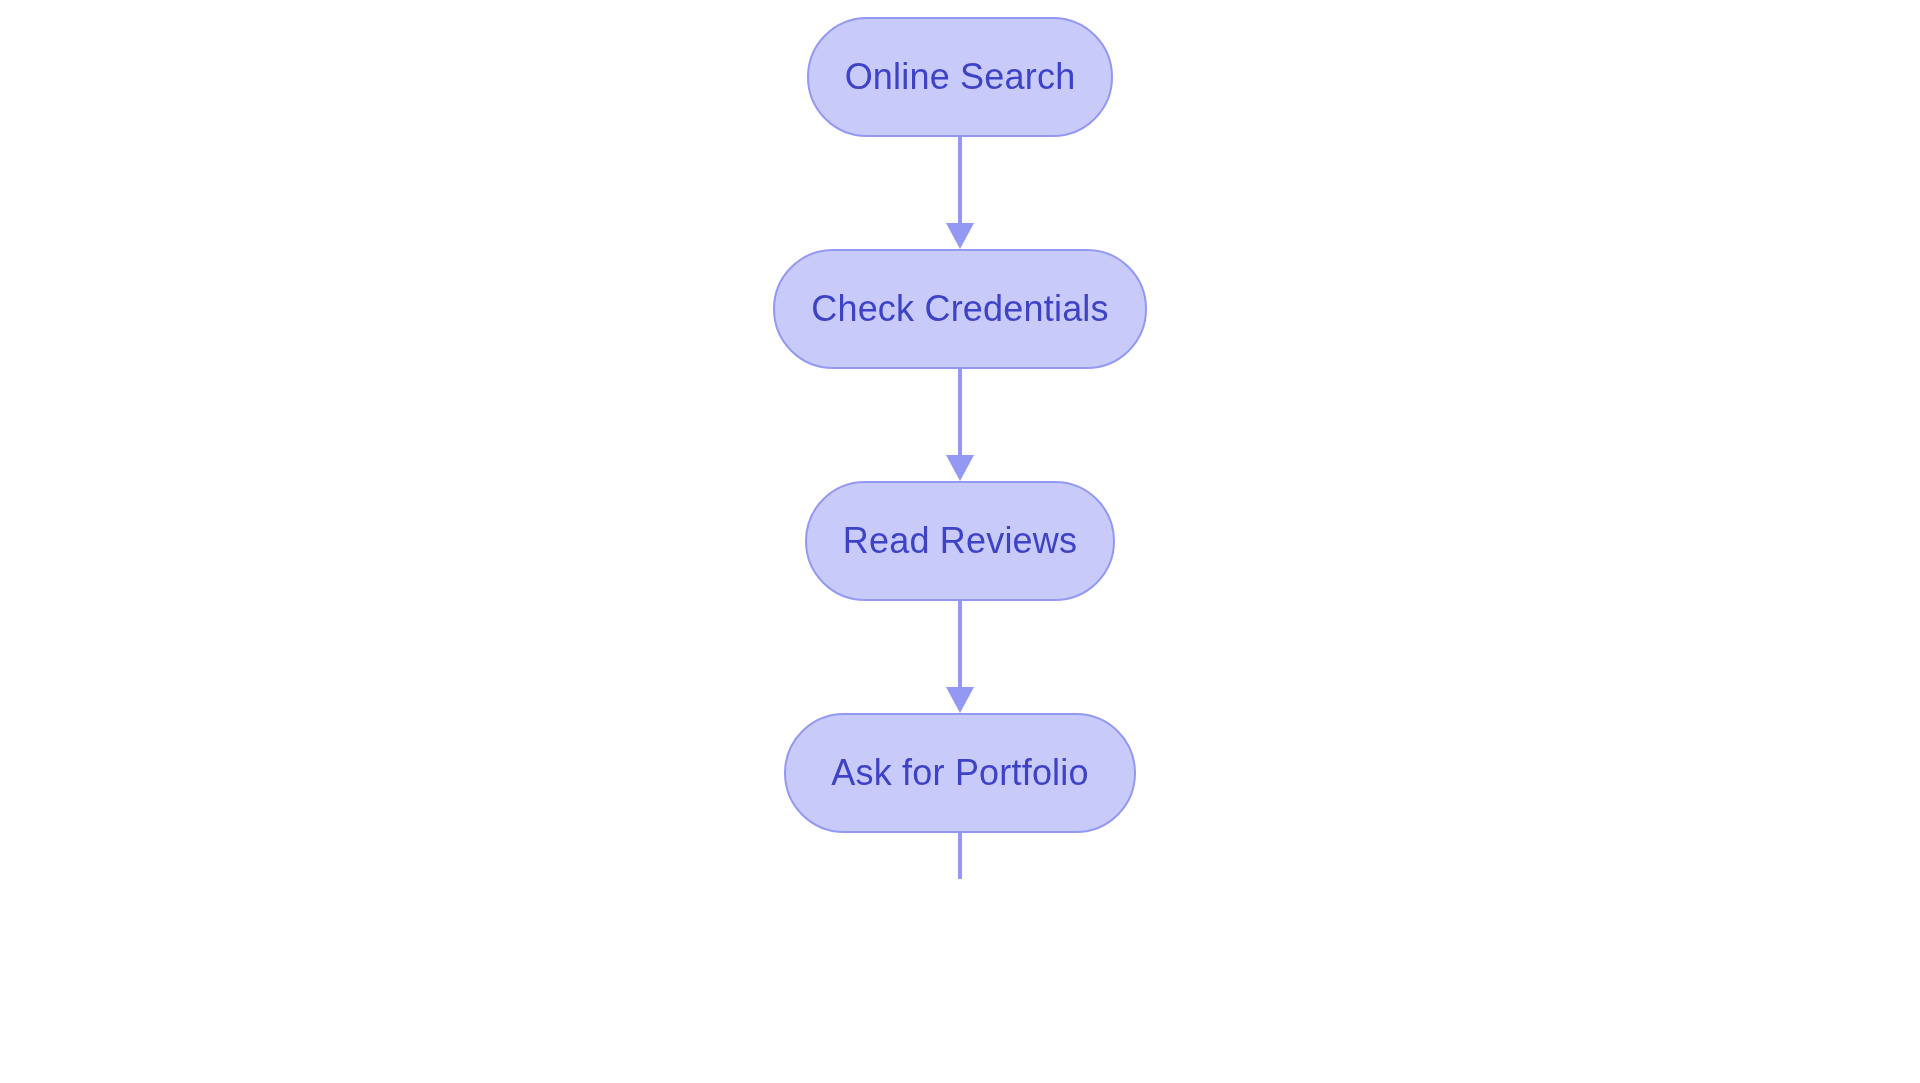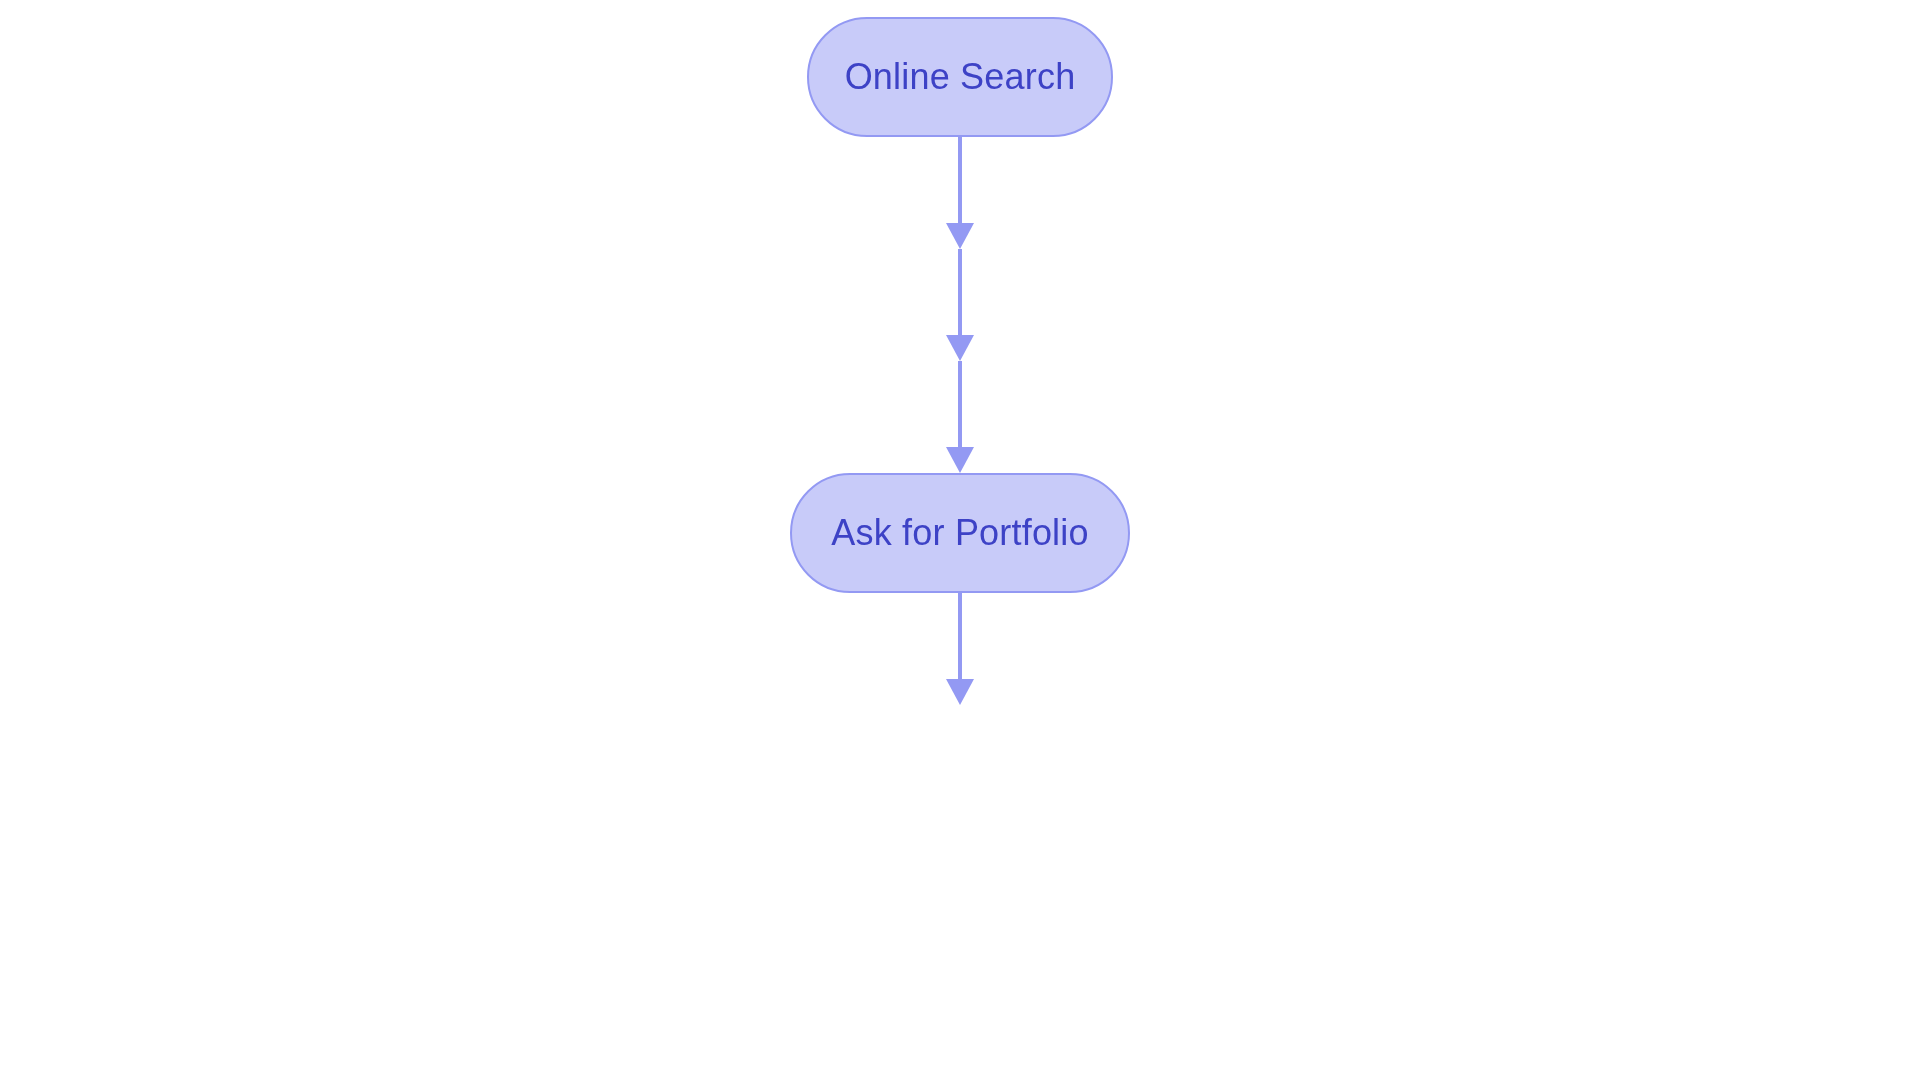--- a/index.html
+++ b/index.html
@@ -61,26 +61,32 @@
 
   <div class="node">
     <span>Online Search</span>
   </div>
 
   <svg class="connector" viewBox="0 0 40 112" aria-hidden="true">
     <line x1="20" y1="0" x2="20" y2="90"></line>
     <polygon points="6,86 34,86 20,112"></polygon>
   </svg>
 
+  <div class="node">
+    <span>Check Credentials</span>
+  </div>
 
   <svg class="connector" viewBox="0 0 40 112" aria-hidden="true">
     <line x1="20" y1="0" x2="20" y2="90"></line>
     <polygon points="6,86 34,86 20,112"></polygon>
   </svg>
 
+  <div class="node">
+    <span>Read Reviews</span>
+  </div>
 
   <svg class="connector" viewBox="0 0 40 112" aria-hidden="true">
     <line x1="20" y1="0" x2="20" y2="90"></line>
     <polygon points="6,86 34,86 20,112"></polygon>
   </svg>
 
   <div class="node">
     <span>Ask for Portfolio</span>
   </div>
 

